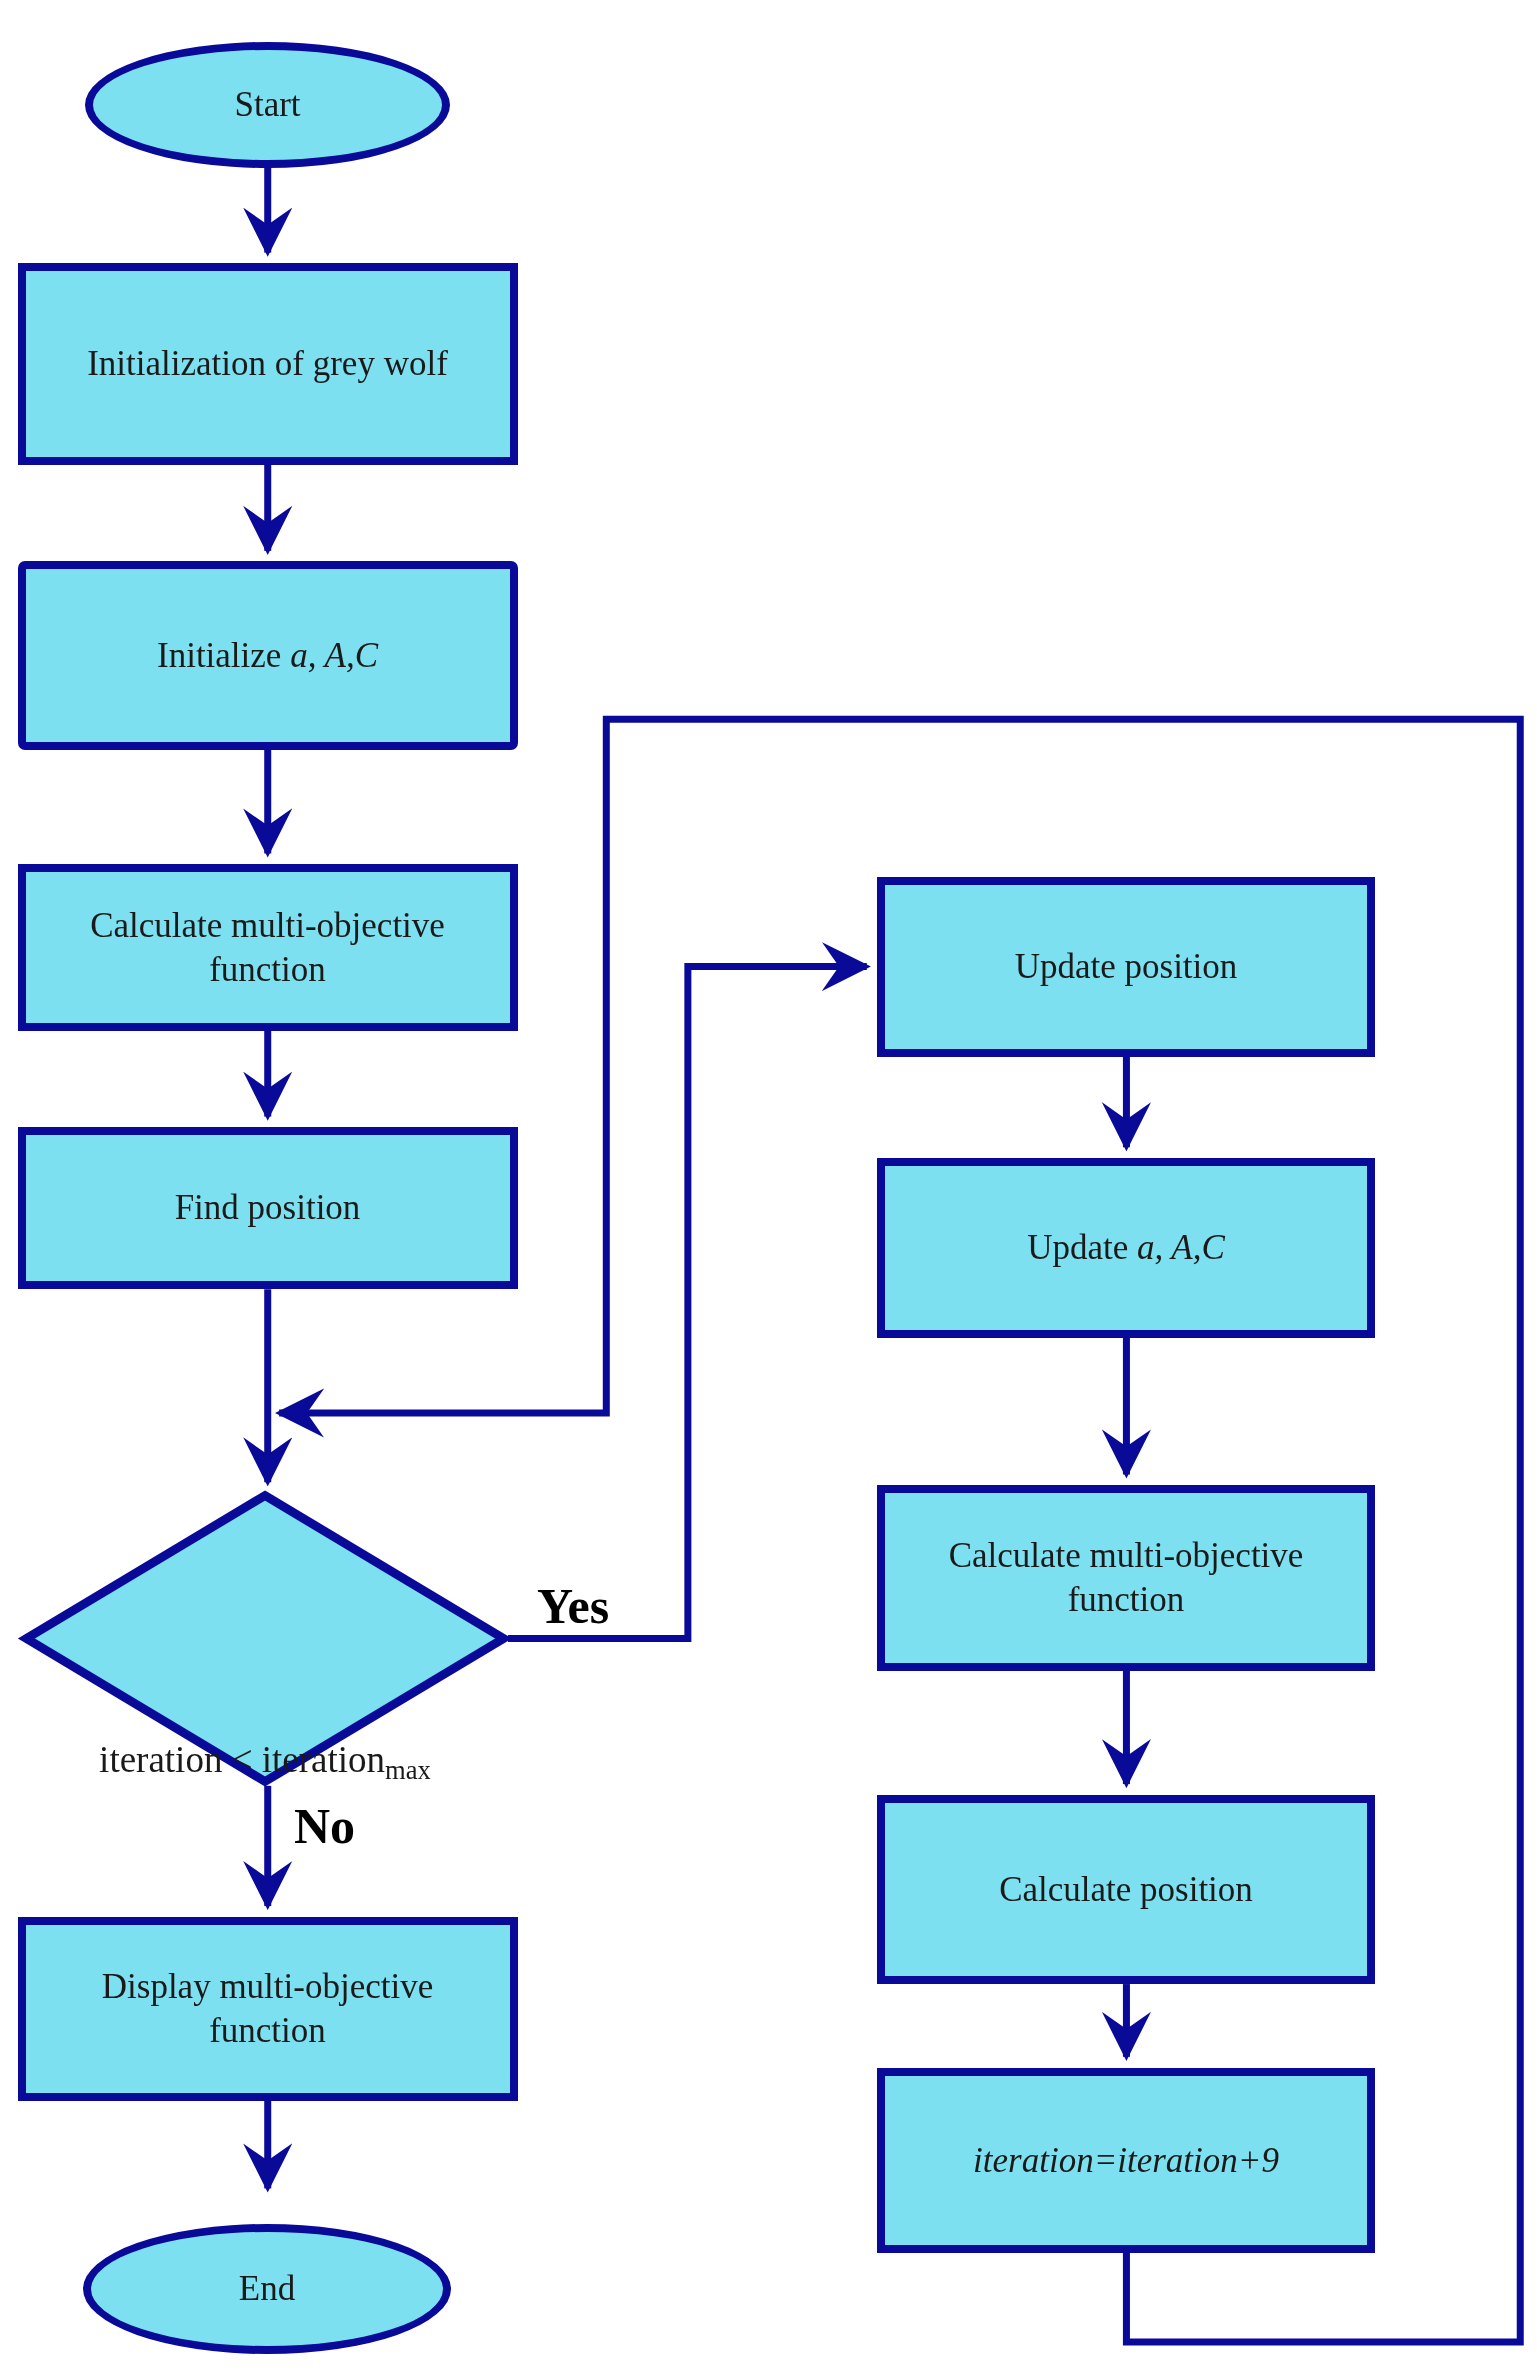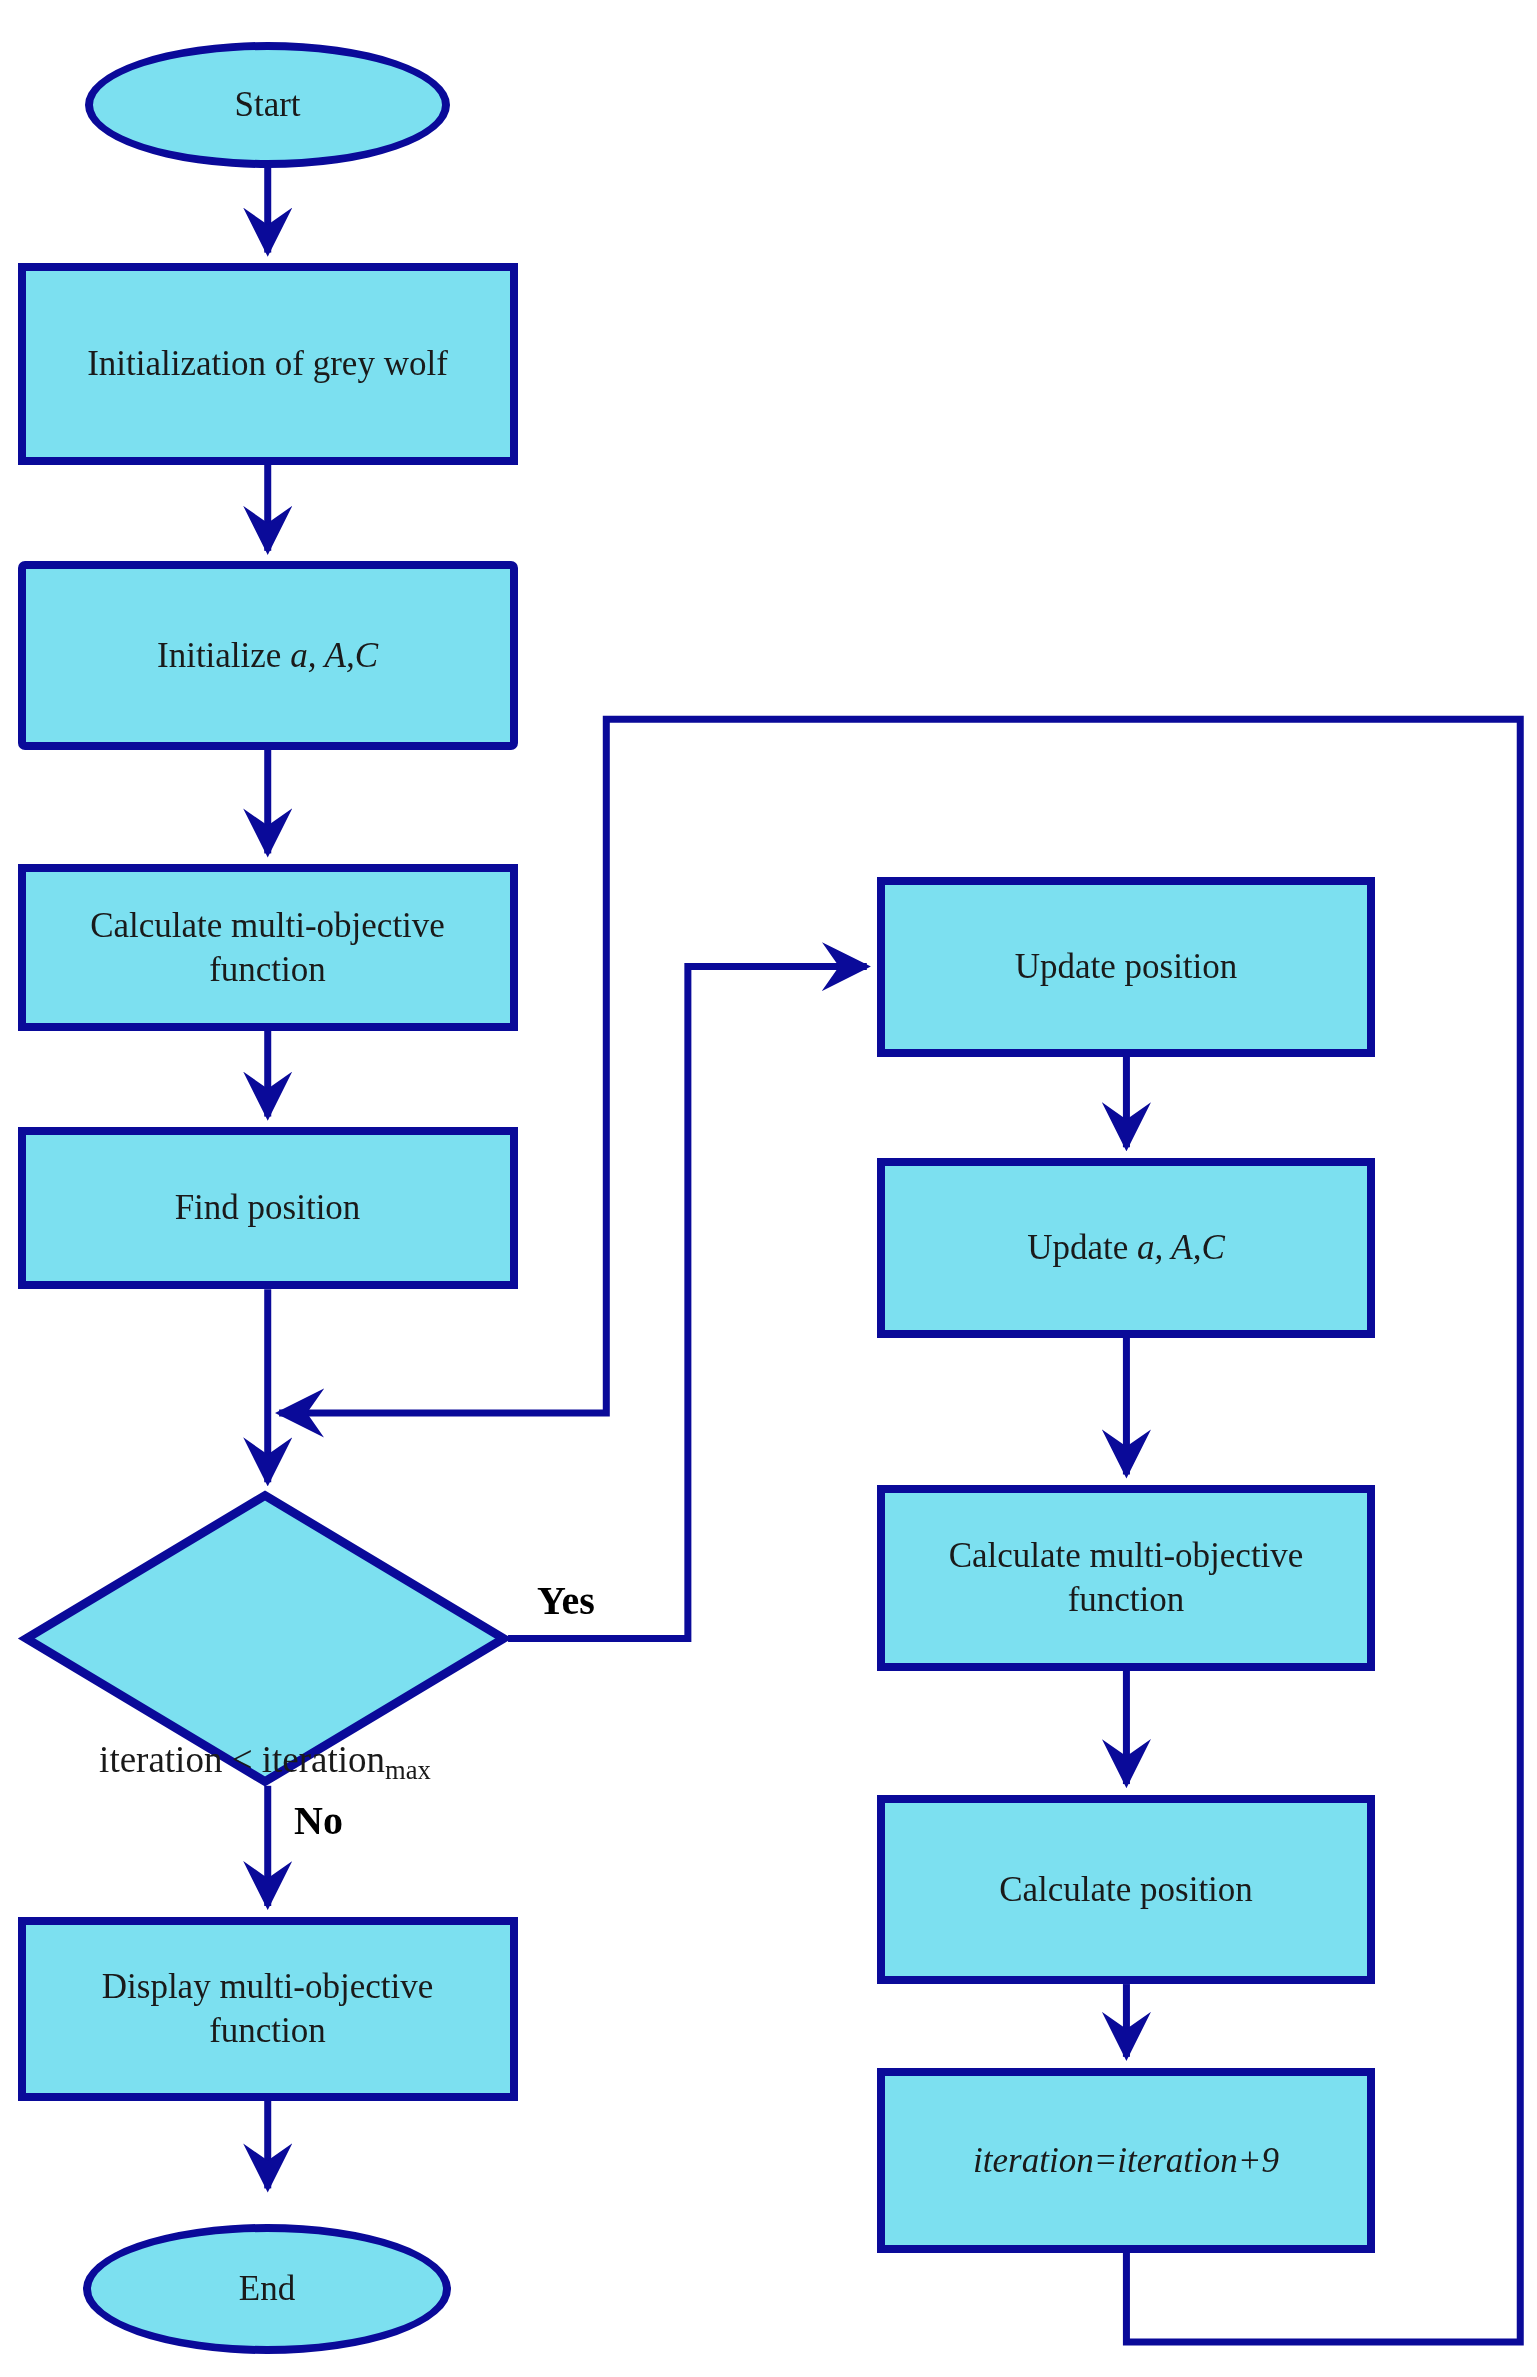--- a/index.html
+++ b/index.html
@@ -42,21 +42,21 @@
     white-space: nowrap;
   }
   .sub {
     font-size: 0.72em;
     vertical-align: -0.28em;
   }
   .math { font-style: italic; }
   .branch-label {
     position: absolute;
     font-weight: bold;
-    font-size: 40px;
+    font-size: 50px;
     color: #000000;
     white-space: nowrap;
   }
 </style>
 </head>
 <body>
 
 <div id="canvas">
 
   <svg id="edges" viewBox="0 0 1753 2710" xmlns="http://www.w3.org/2000/svg">

